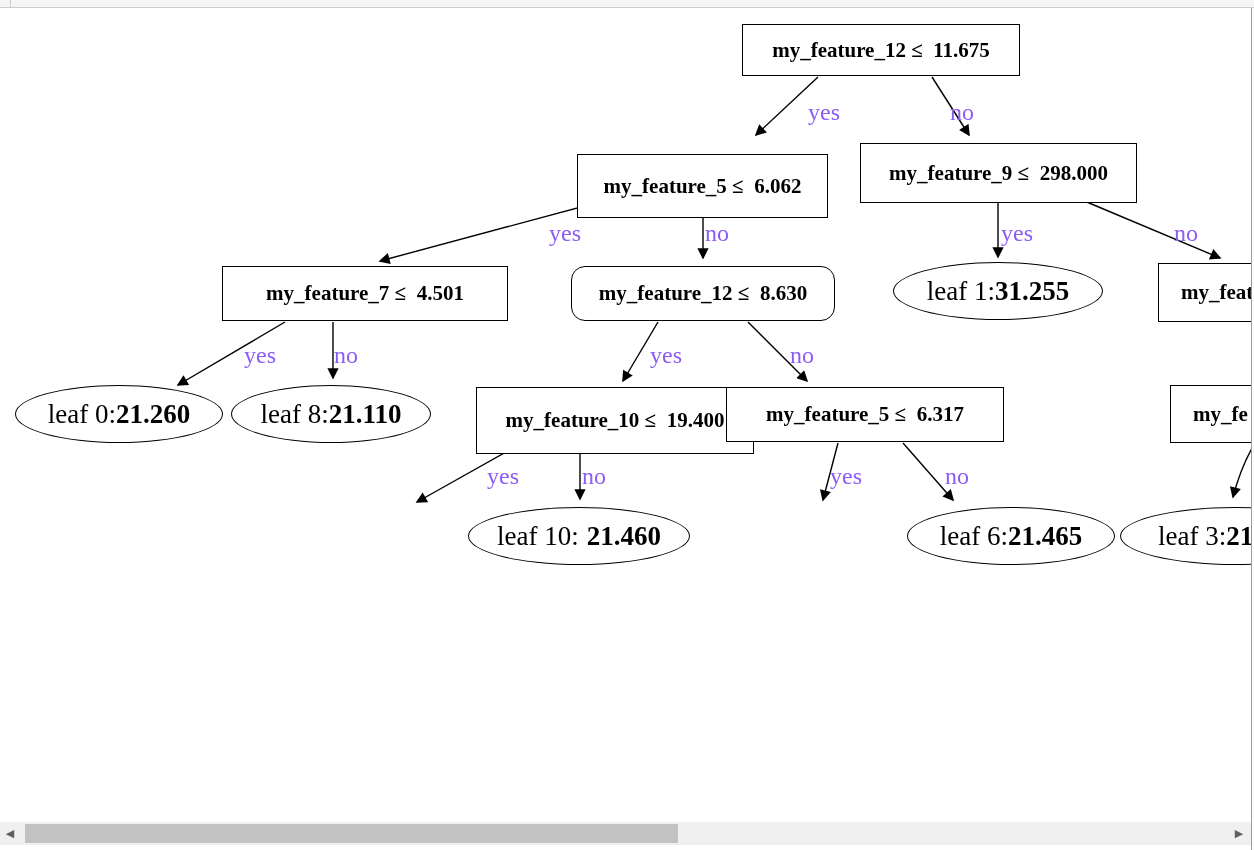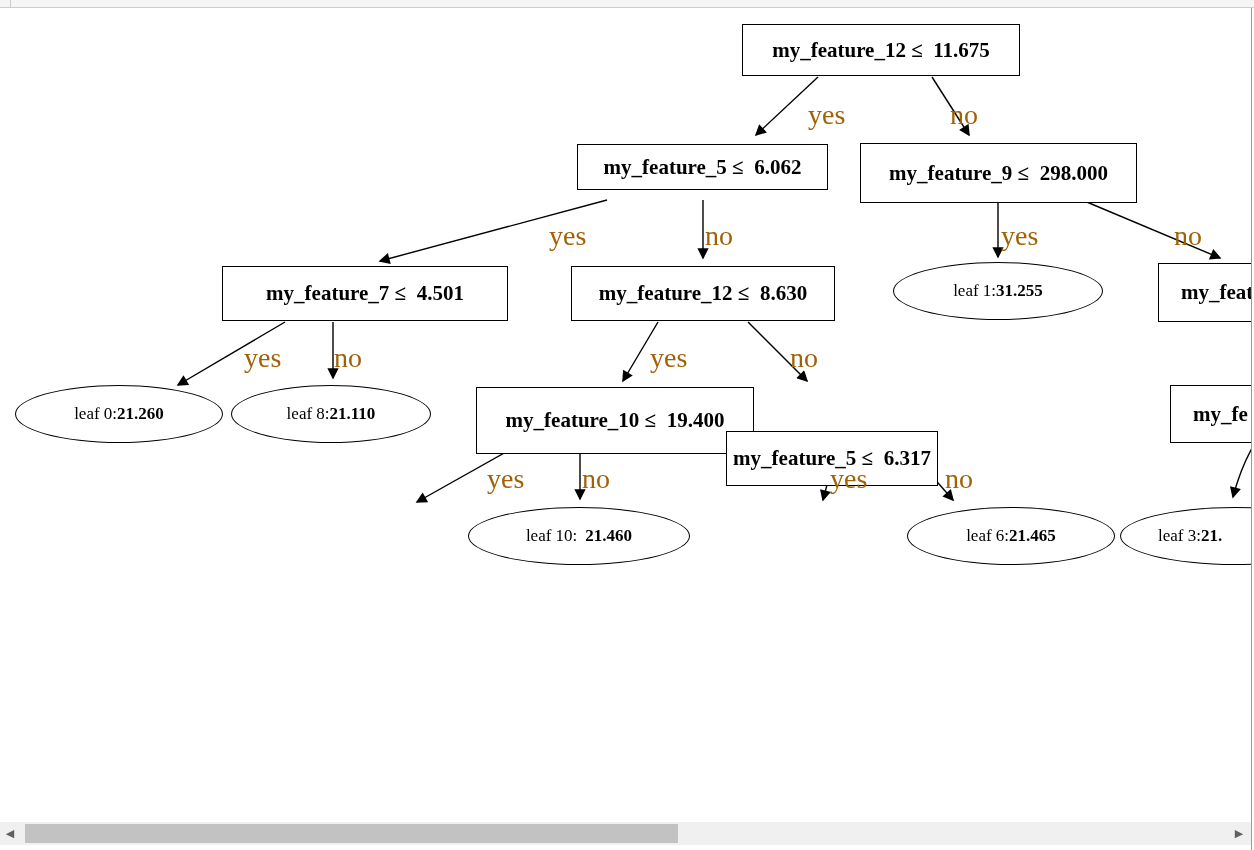--- a/index.html
+++ b/index.html
@@ -17,25 +17,25 @@
 
   .edges-layer { position:absolute; left:0; top:0; }
 
   .split { position:absolute; background:#ffffff; border:1.4px solid #000000;
            display:flex; align-items:center; justify-content:center;
            font-weight:bold; font-size:21px; white-space:pre; color:#000; }
   .split.clipped { justify-content:flex-start; padding-left:22px; }
 
   .leaf { position:absolute; background:#ffffff; border:1.4px solid #000000;
           border-radius:50%; display:flex; align-items:center; justify-content:center;
-          font-size:17px; white-space:pre; color:#000; }
+          font-size:27px; white-space:pre; color:#000; }
   .leaf .val { font-weight:bold; }
   .leaf.clipped { justify-content:flex-start; padding-left:37px; }
 
-  .elabel { position:absolute; font-size:28px; color:#a16207; white-space:pre; }
+  .elabel { position:absolute; font-size:24px; color:#8b5cf6; white-space:pre; }
 
   
   .right-border { position:absolute; left:1251px; top:8px; width:1px; height:842px;
                   background:#9a9a9a; z-index:5; }
 
   
   .hscrollbar { position:absolute; left:0; top:822px; width:1252px; height:23px;
                 background:#f0f0f0; z-index:4; }
   .scroll-btn { position:absolute; top:0; width:18px; height:23px;
                 display:flex; align-items:center; justify-content:center;
@@ -70,26 +70,26 @@
       <line x1="748" y1="322" x2="807" y2="381" marker-end="url(#arrow)"></line>
       <line x1="522" y1="443" x2="417" y2="502" marker-end="url(#arrow)"></line>
       <line x1="580" y1="443" x2="580" y2="499" marker-end="url(#arrow)"></line>
       <line x1="838" y1="443" x2="823" y2="500" marker-end="url(#arrow)"></line>
       <line x1="903" y1="443" x2="953" y2="500" marker-end="url(#arrow)"></line>
       <path d="M1252,448 Q1240,470 1233,497" marker-end="url(#arrow)"></path>
     </g>
   </svg>
 
   <div class="split" style="left:742px; top:24px; width:278px; height:52px;">my_feature_12 ≤  11.675</div>
-  <div class="split" style="left:577px; top:144px; width:251px; height:46px;font-family:Liberation Serif, serif;">my_feature_5 ≤  6.062</div>
+  <div class="split" style="left:577px; top:154px; width:251px; height:64px;font-family:Liberation Serif, serif;">my_feature_5 ≤  6.062</div>
   <div class="split" style="left:860px; top:143px; width:277px; height:60px;">my_feature_9 ≤  298.000</div>
   <div class="split" style="left:222px; top:266px; width:286px; height:55px;">my_feature_7 ≤  4.501</div>
-  <div class="split" style="left:571px; top:266px; width:264px; height:55px;">my_feature_12 ≤  8.630</div>
+  <div class="split" style="left:571px; top:266px; width:264px; height:55px;border-radius:14px;">my_feature_12 ≤  8.630</div>
   <div class="split" style="left:440px; top:387px; width:278px; height:67px;margin-left:36px;">my_feature_10 ≤  19.400</div>
-  <div class="split" style="left:726px; top:387px; width:212px; height:55px;margin-top:44px;">my_feature_5 ≤  6.317</div>
+  <div class="split" style="left:726px; top:387px; width:278px; height:55px;">my_feature_5 ≤  6.317</div>
   <div class="split clipped" style="left:1158px; top:263px; width:220px; height:59px;">my_feat</div>
   <div class="split clipped" style="left:1170px; top:385px; width:210px; height:58px;">my_fe</div>
 
   <div class="leaf" style="left:15px; top:385px; width:208px; height:58px;">
     <span>leaf 0:</span><span class="val">21.260</span>
   </div>
   <div class="leaf" style="left:231px; top:385px; width:200px; height:58px;">
     <span>leaf 8:</span><span class="val">21.110</span>
   </div>
   <div class="leaf" style="left:893px; top:262px; width:210px; height:58px;">

